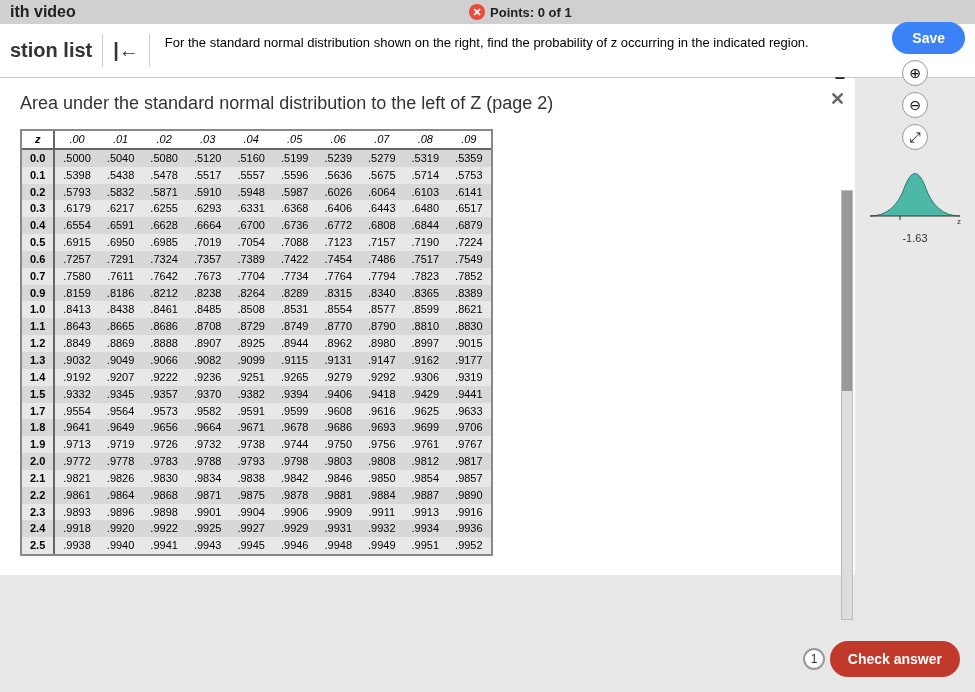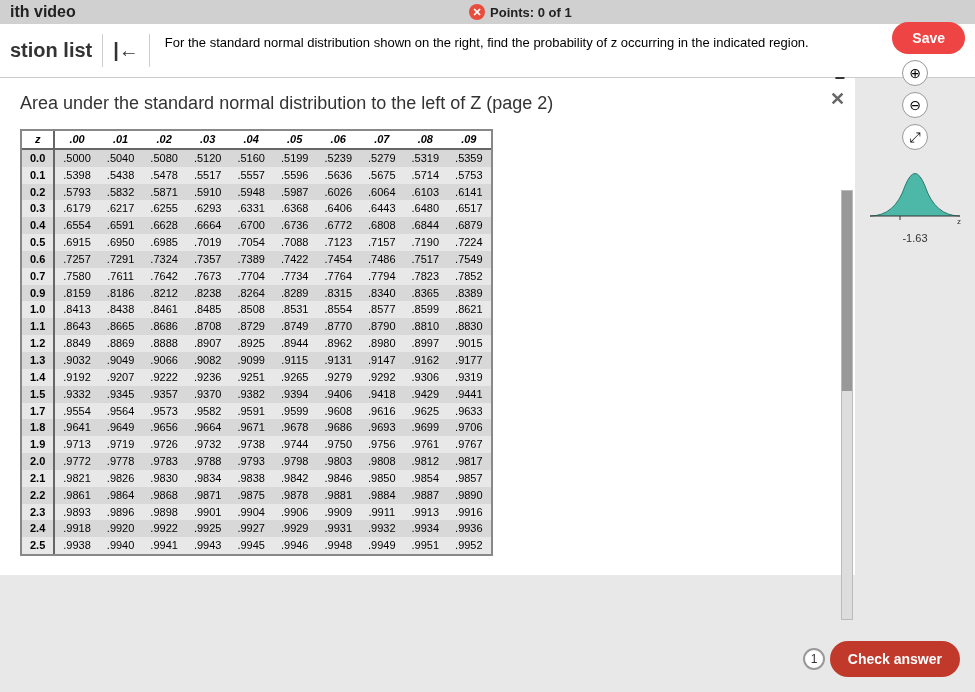--- a/index.html
+++ b/index.html
@@ -1,33 +1,33 @@
 <!DOCTYPE html>
 <html><head>
 <meta charset="utf-8">
 <style>
 *{box-sizing:border-box;margin:0;padding:0;font-family:Arial,Helvetica,sans-serif}
 body{width:975px;height:692px;background:#e8e8e8;position:relative;overflow:hidden}
 .topbar{height:24px;background:#d0d0d0;display:flex;align-items:center;padding:0 10px;justify-content:space-between}
 .topbar-left{font-weight:bold;color:#222}
 .points-badge{display:flex;align-items:center;gap:5px;font-size:13px;font-weight:bold;color:#222}
 .points-x{width:16px;height:16px;border-radius:50%;background:#e74c3c;color:#fff;display:inline-flex;align-items:center;justify-content:center;font-size:11px;font-weight:bold}
-.save-btn{position:absolute;top:22px;right:10px;background:#ef4444;color:#fff;border:none;padding:8px 20px;border-radius:16px;font-weight:bold;font-size:14px;cursor:pointer}
+.save-btn{position:absolute;top:22px;right:10px;background:#3b82f6;color:#fff;border:none;padding:8px 20px;border-radius:16px;font-weight:bold;font-size:14px;cursor:pointer}
 .header-row{display:flex;align-items:flex-start;padding:10px 1px 10px 0;background:#fff;border-bottom:1px solid #ccc}
 .stion{font-size:20px;font-weight:bold;color:#333;padding:5px 10px;white-space:nowrap}
 .collapse-btn{font-size:20px;font-weight:bold;color:#333;padding:5px 10px;cursor:pointer;border-left:1px solid #ccc;border-right:1px solid #ccc}
 .prompt{font-size:13px;padding:0 15px;line-height:1.4;flex:1}
 .main{background:#fff;padding:15px 20px;margin-right:120px;position:relative}
 .popup-title{font-size:18px;font-weight:500;color:#333;margin-bottom:15px;position:relative}
 .close-pop{position:absolute;right:-10px;top:-5px;font-size:18px;color:#666;cursor:pointer;font-weight:bold}
 .minus{position:absolute;right:-10px;top:-25px;font-weight:bold;color:#333}
 .table-wrap{border:2px solid #888;display:inline-block;font-size:11px;max-width:720px;overflow:hidden}
 table{border-collapse:collapse}
 th,td{padding:1px 8px;text-align:center;font-size:11px;line-height:1.35}
-th{border-bottom:2px solid #666;font-weight:bold;font-style:italic}
+th{border-bottom:2px solid #666;font-weight:normal;font-style:italic}
 th:first-child,td:first-child{border-right:2px solid #666;font-weight:bold}
 tbody tr:nth-child(even){background:#e8e8e8}
 tbody tr:nth-child(odd){background:#d8d8d8}
 .right-panel{position:absolute;right:5px;top:60px;width:110px;display:flex;flex-direction:column;align-items:center;gap:6px}
 .icon-btn{width:26px;height:26px;border:1px solid #999;border-radius:50%;display:flex;align-items:center;justify-content:center;font-size:14px;cursor:pointer;background:#fff}
 .curve-svg{width:100px;height:70px}
 .curve-label{font-size:11px;color:#333}
 .check-btn{position:absolute;bottom:15px;right:15px;background:#c0392b;color:#fff;border:none;padding:10px 18px;border-radius:18px;font-weight:bold;font-size:14px;cursor:pointer}
 .step-circle{position:absolute;bottom:22px;right:150px;width:22px;height:22px;border:2px solid #999;border-radius:50%;display:flex;align-items:center;justify-content:center;font-size:12px;color:#333;background:#fff}
 .scrollbar-v{position:absolute;right:122px;top:190px;width:12px;height:430px;background:#ddd;border:1px solid #bbb}

